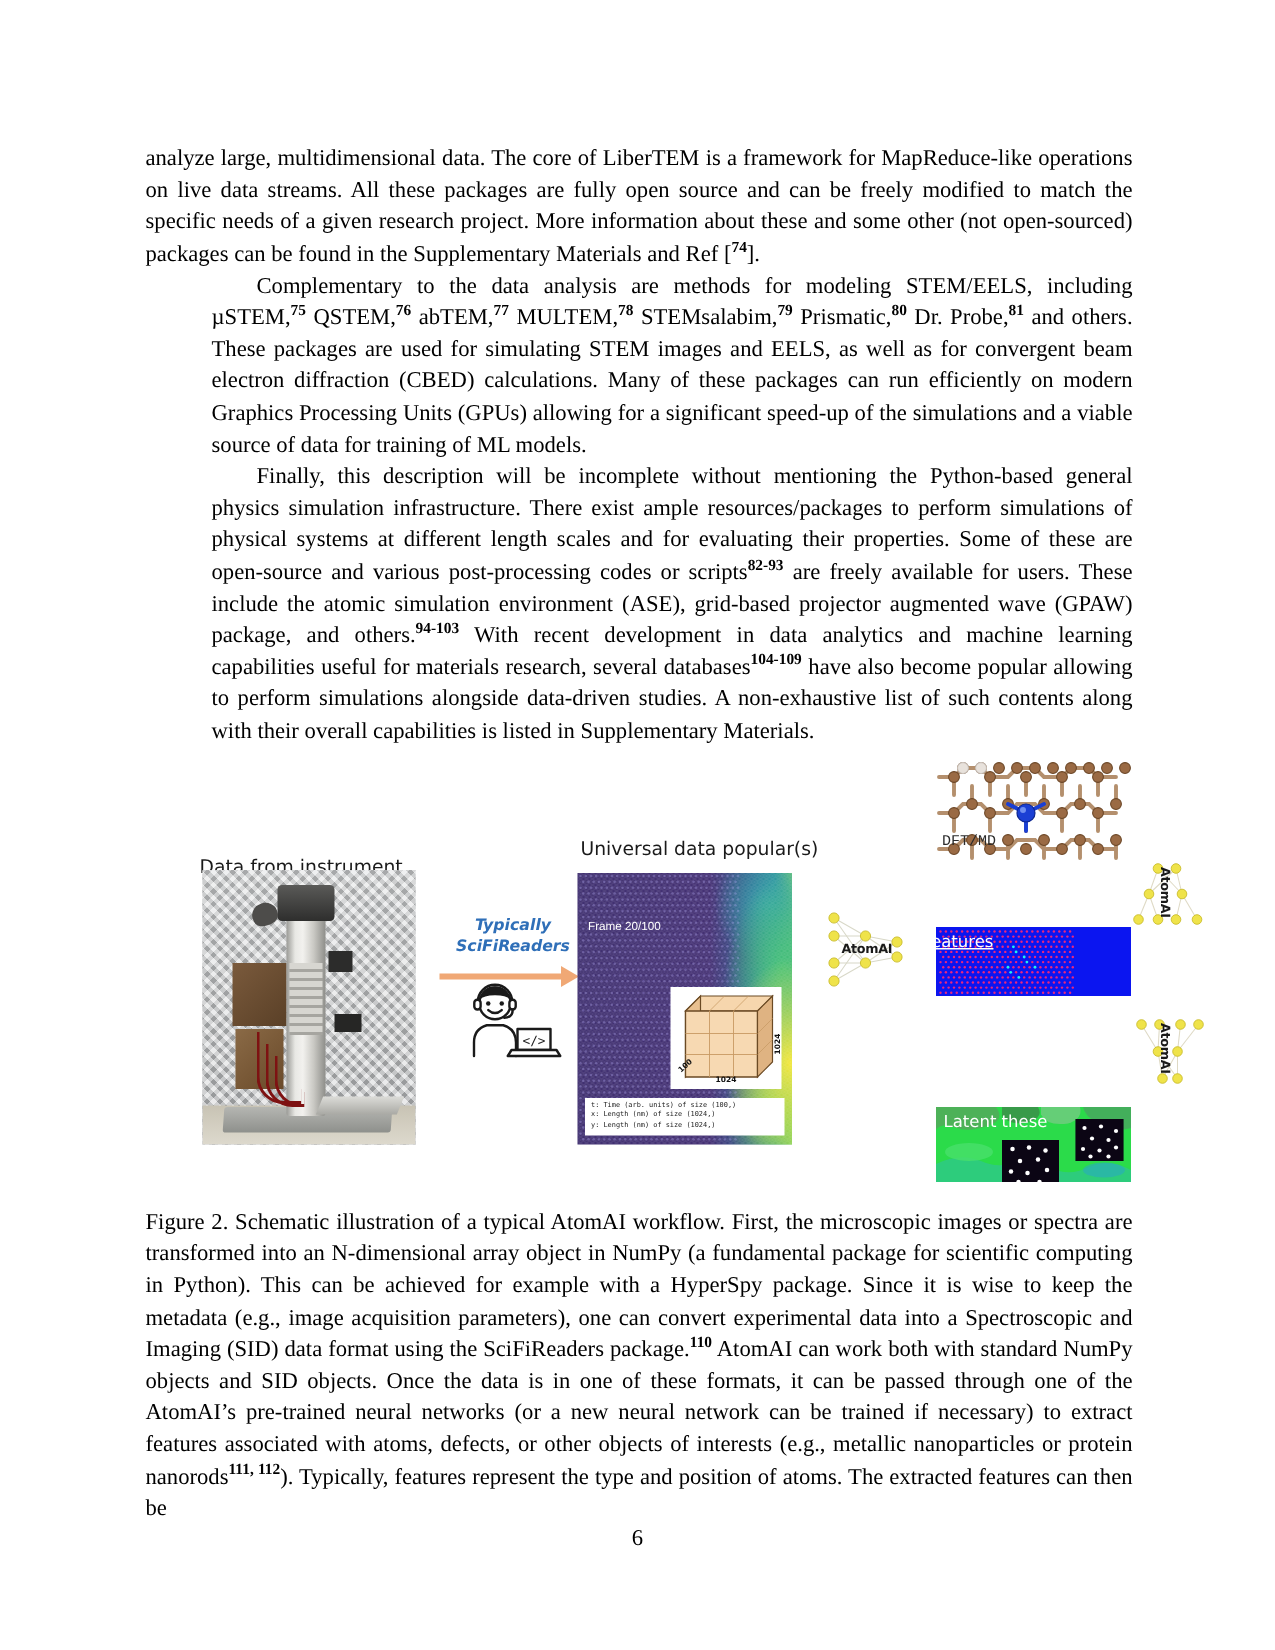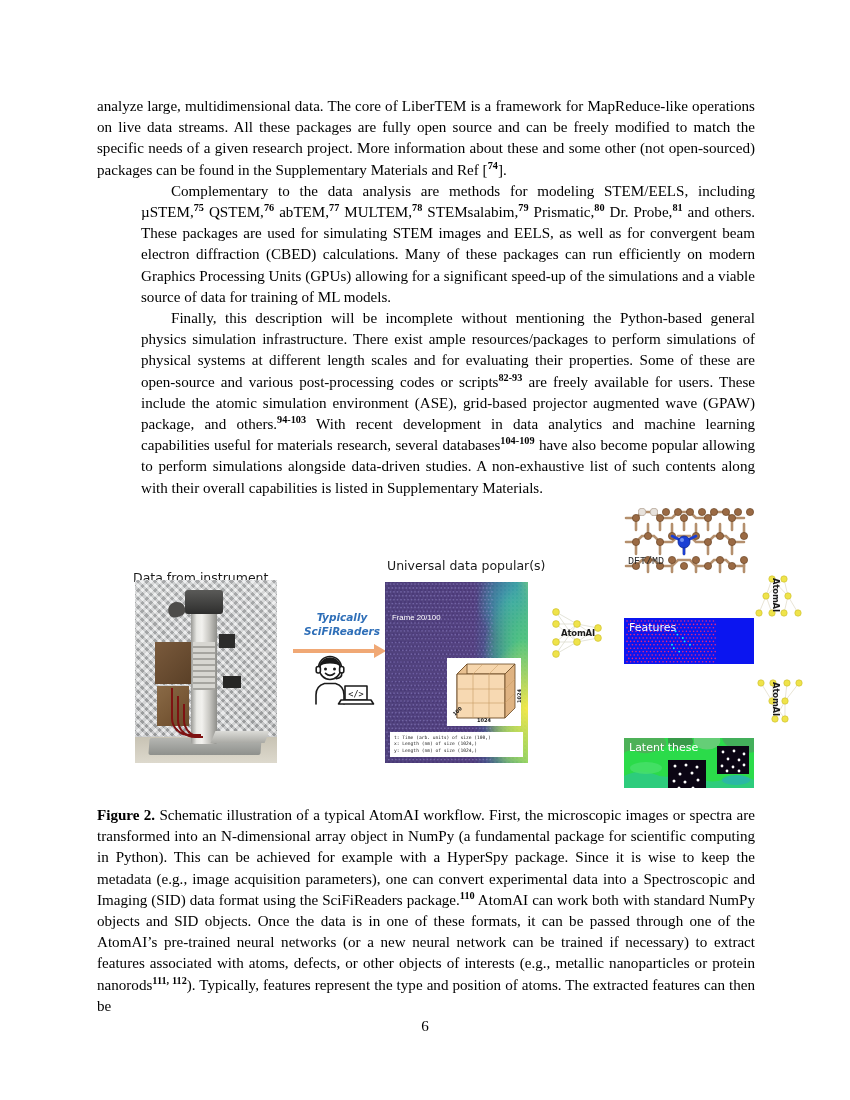--- a/index.html
+++ b/index.html
@@ -364,21 +364,21 @@
     left: 97px;
     top: 805px;
     width: 658px;
   }
   .caption p {
     margin: 0;
     font-size: 15.1px;
     line-height: 21.2px;
     text-align: justify;
   }
-  .caption b { font-weight: 700; margin-top: 31px; }
+  .caption b { font-weight: 400; margin-top: 31px; }
 
   
   .pageno {
     position: absolute;
     left: 0;
     top: 1018px;
     width: 850px;
     text-align: center;
     font-size: 15.1px;
   }
@@ -2350,21 +2350,21 @@
             <circle cx="67.8" cy="43.8" r="0.8" fill="#e8277f"></circle>
             <circle cx="71.4" cy="43.8" r="0.8" fill="#e8277f"></circle>
             <circle cx="75.0" cy="43.8" r="0.8" fill="#e8277f"></circle>
             <circle cx="78.6" cy="43.8" r="0.8" fill="#e8277f"></circle>
             <circle cx="82.2" cy="43.8" r="0.8" fill="#e8277f"></circle>
             <circle cx="85.8" cy="43.8" r="0.8" fill="#e8277f"></circle>
             <circle cx="89.4" cy="43.8" r="0.8" fill="#e8277f"></circle>
           </g>
       </svg>
     </div>
-    <div class="features-label" style="left:532px; top:121px; position:absolute;">Features</div>
+    <div class="features-label" style="left:518px; top:121px; position:absolute;text-decoration:underline;">Features</div>
 
     <div class="net net-v2">
       <svg viewBox="0 0 52 46" width="52" height="46">
         <g stroke="#ded9c4" stroke-width="0.7" fill="none">
           <line x1="7" y1="5" x2="18" y2="23"></line>
             <line x1="19" y1="5" x2="18" y2="23"></line>
           <line x1="33" y1="5" x2="31" y2="23"></line>
             <line x1="45" y1="5" x2="31" y2="23"></line>
           <line x1="18" y1="23" x2="21" y2="41"></line>
             <line x1="18" y1="23" x2="31" y2="41"></line>

